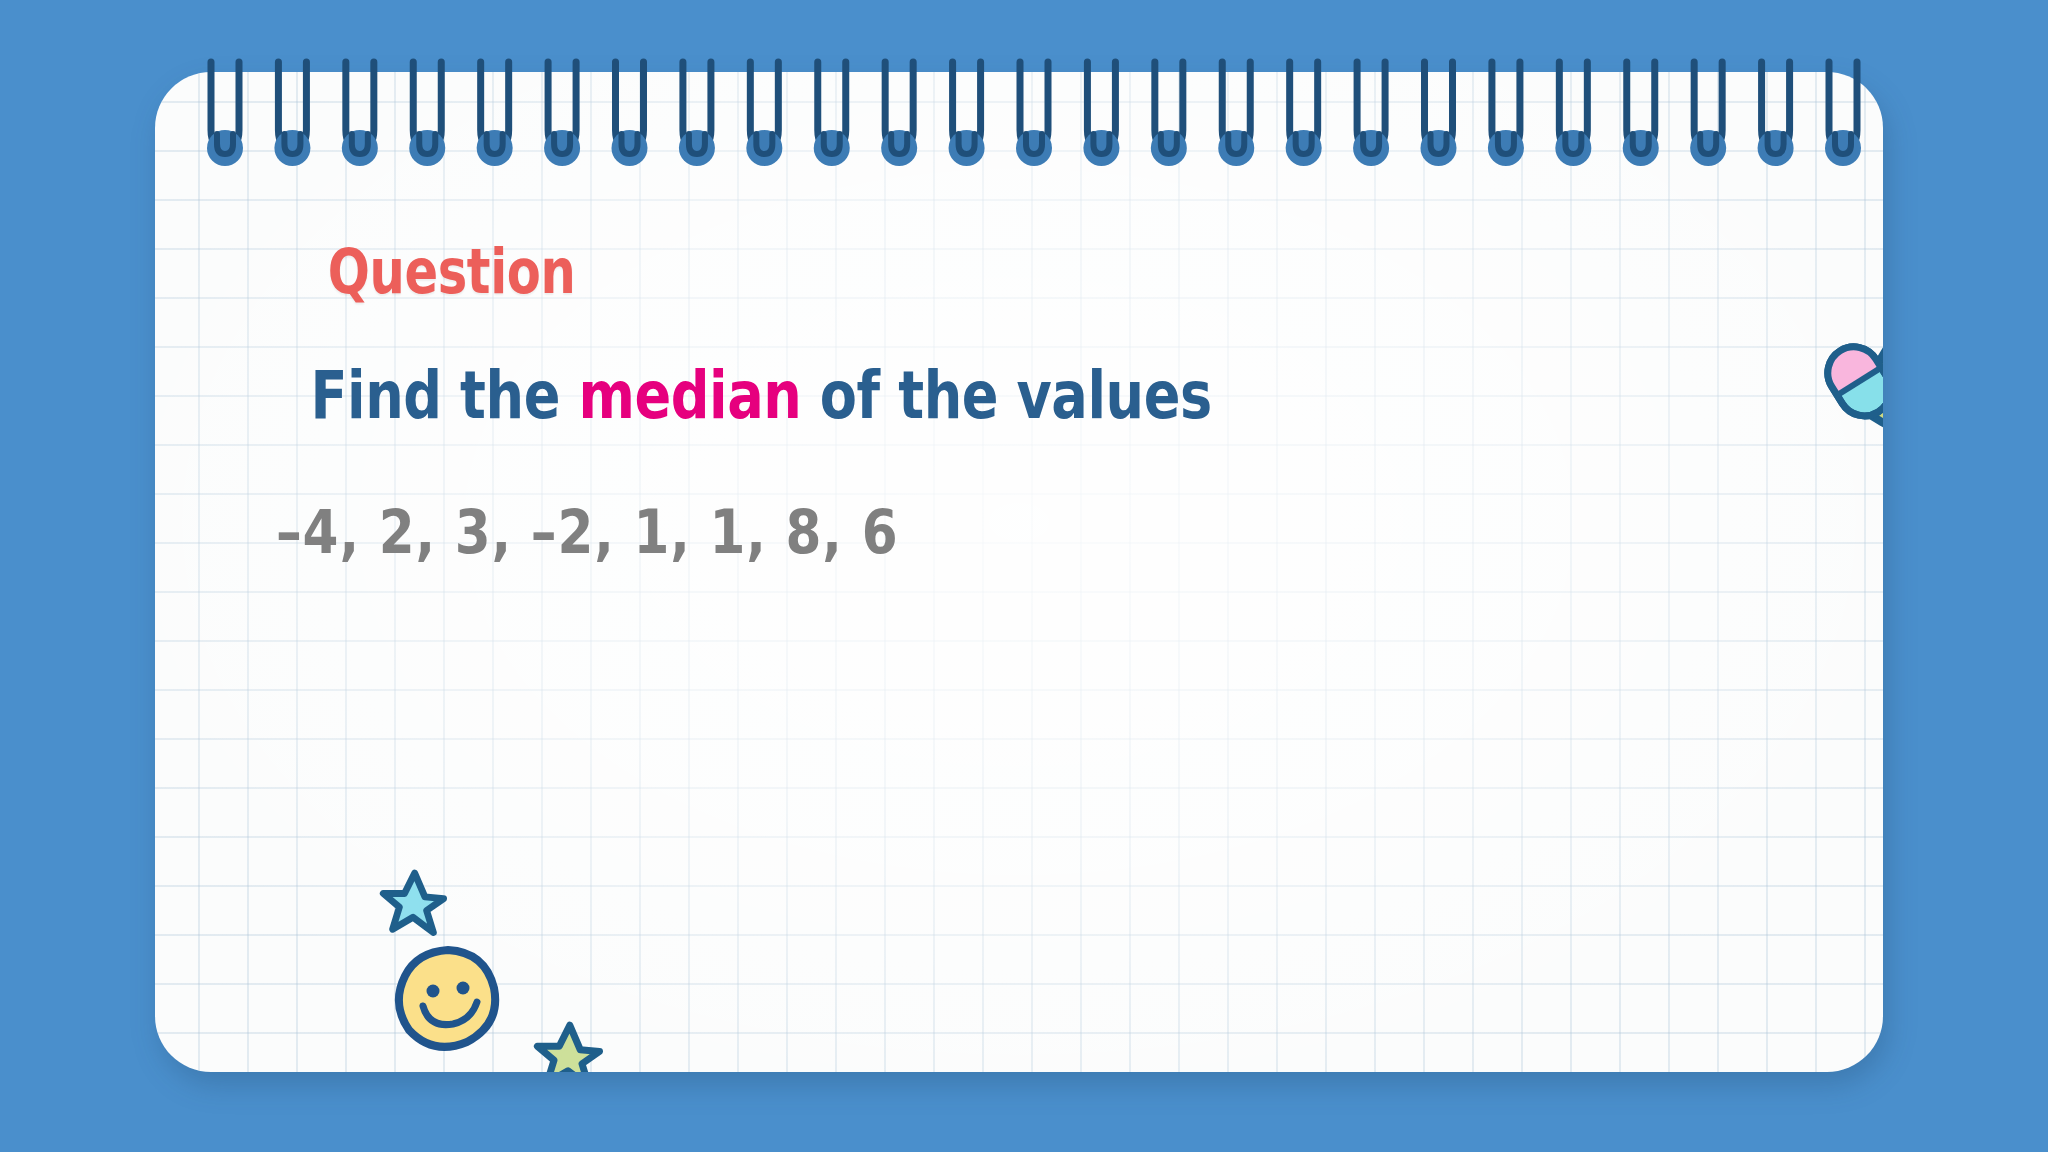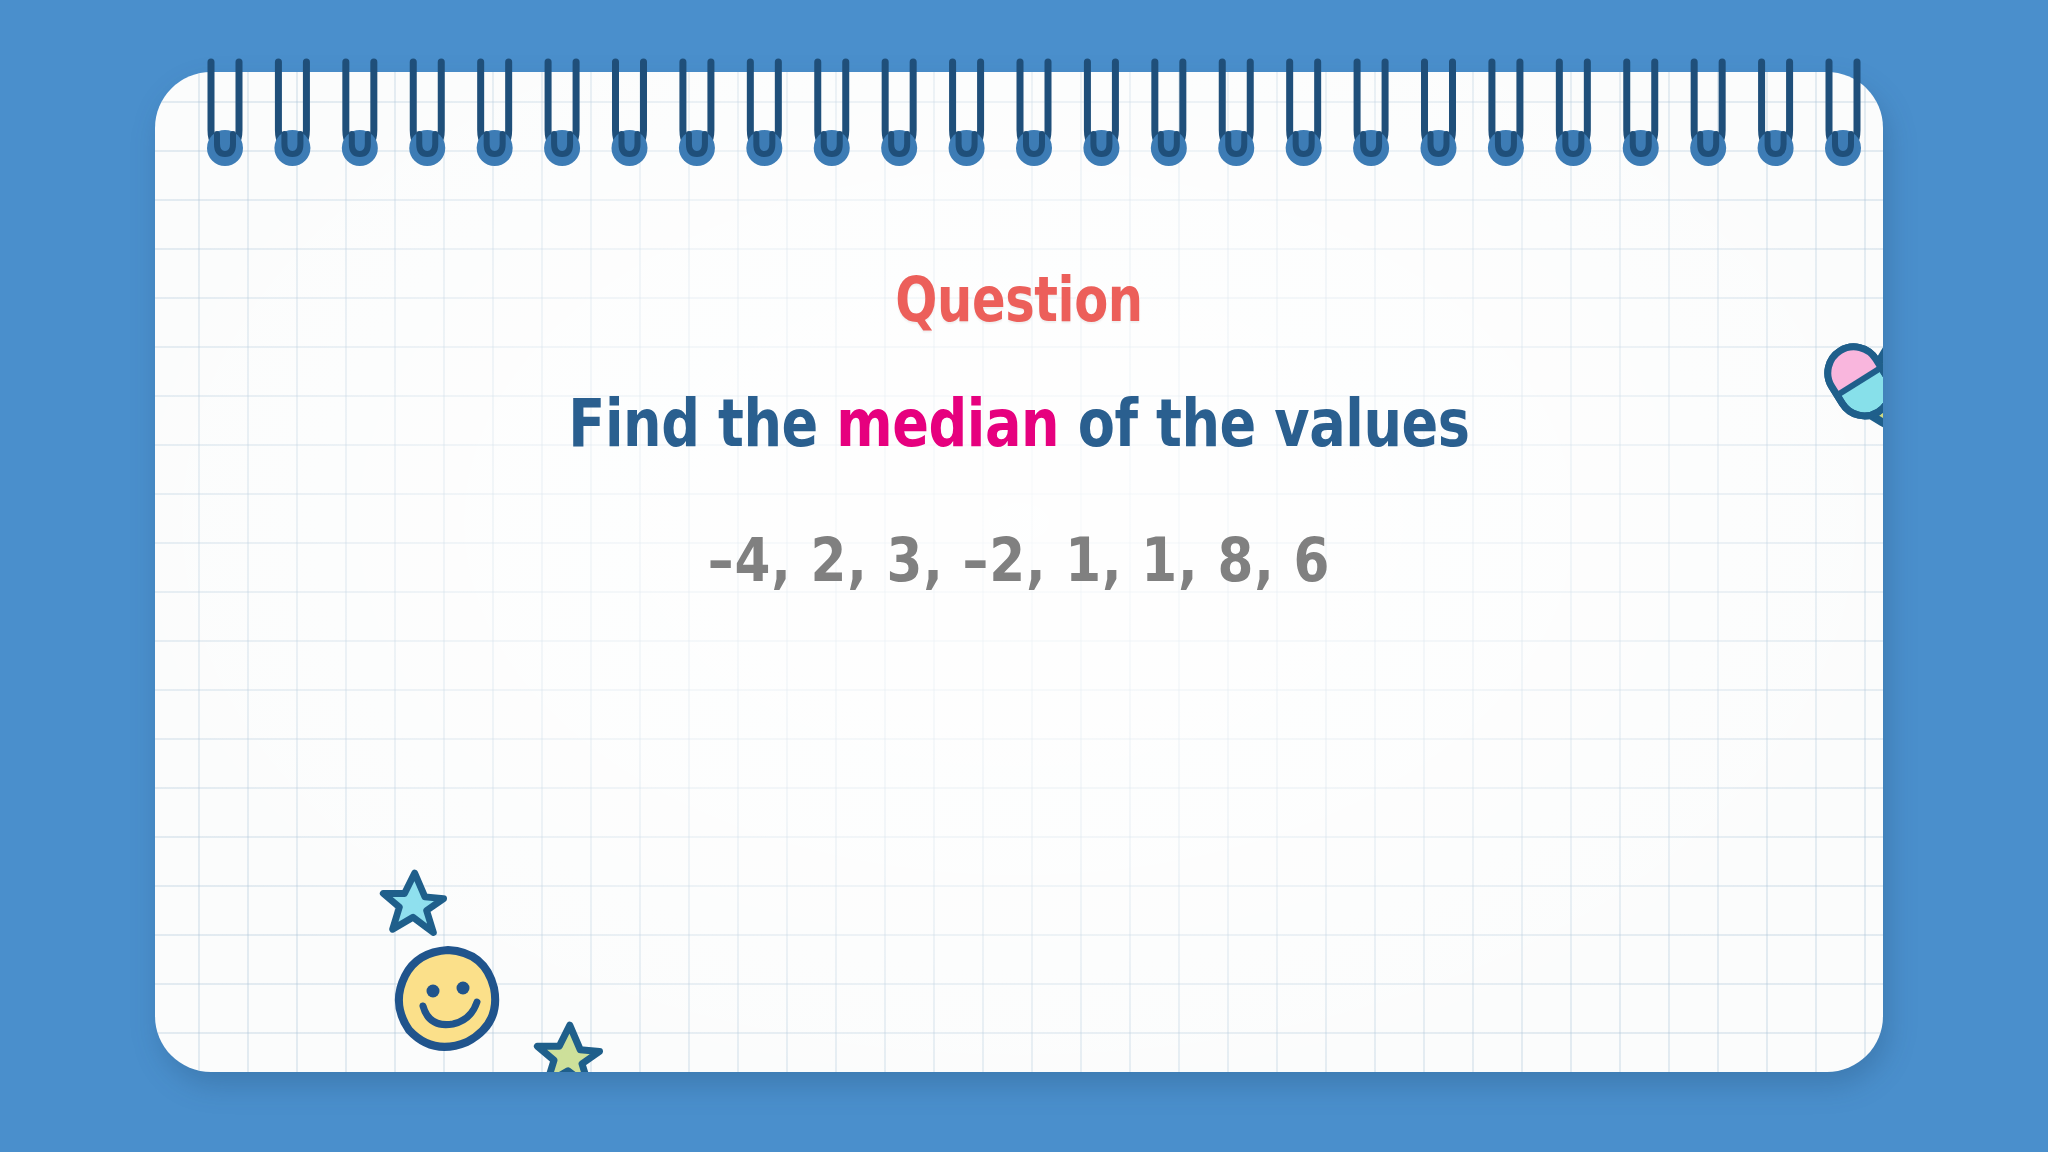--- a/index.html
+++ b/index.html
@@ -64,22 +64,20 @@
     pointer-events: none;
   }
 
   
   #content {
     position: absolute;
     left: 0;
     top: 0;
     width: 1728px;
     height: 1000px;
-    text-align: center;
-    margin-top: 28px;
   }
   #question-title {
     position: absolute;
     left: 0;
     right: 0;
     top: 163px;
     font-family: "DejaVu Sans", sans-serif;
     font-size: 62px;
     font-weight: 700;
     letter-spacing: -0.5px;

